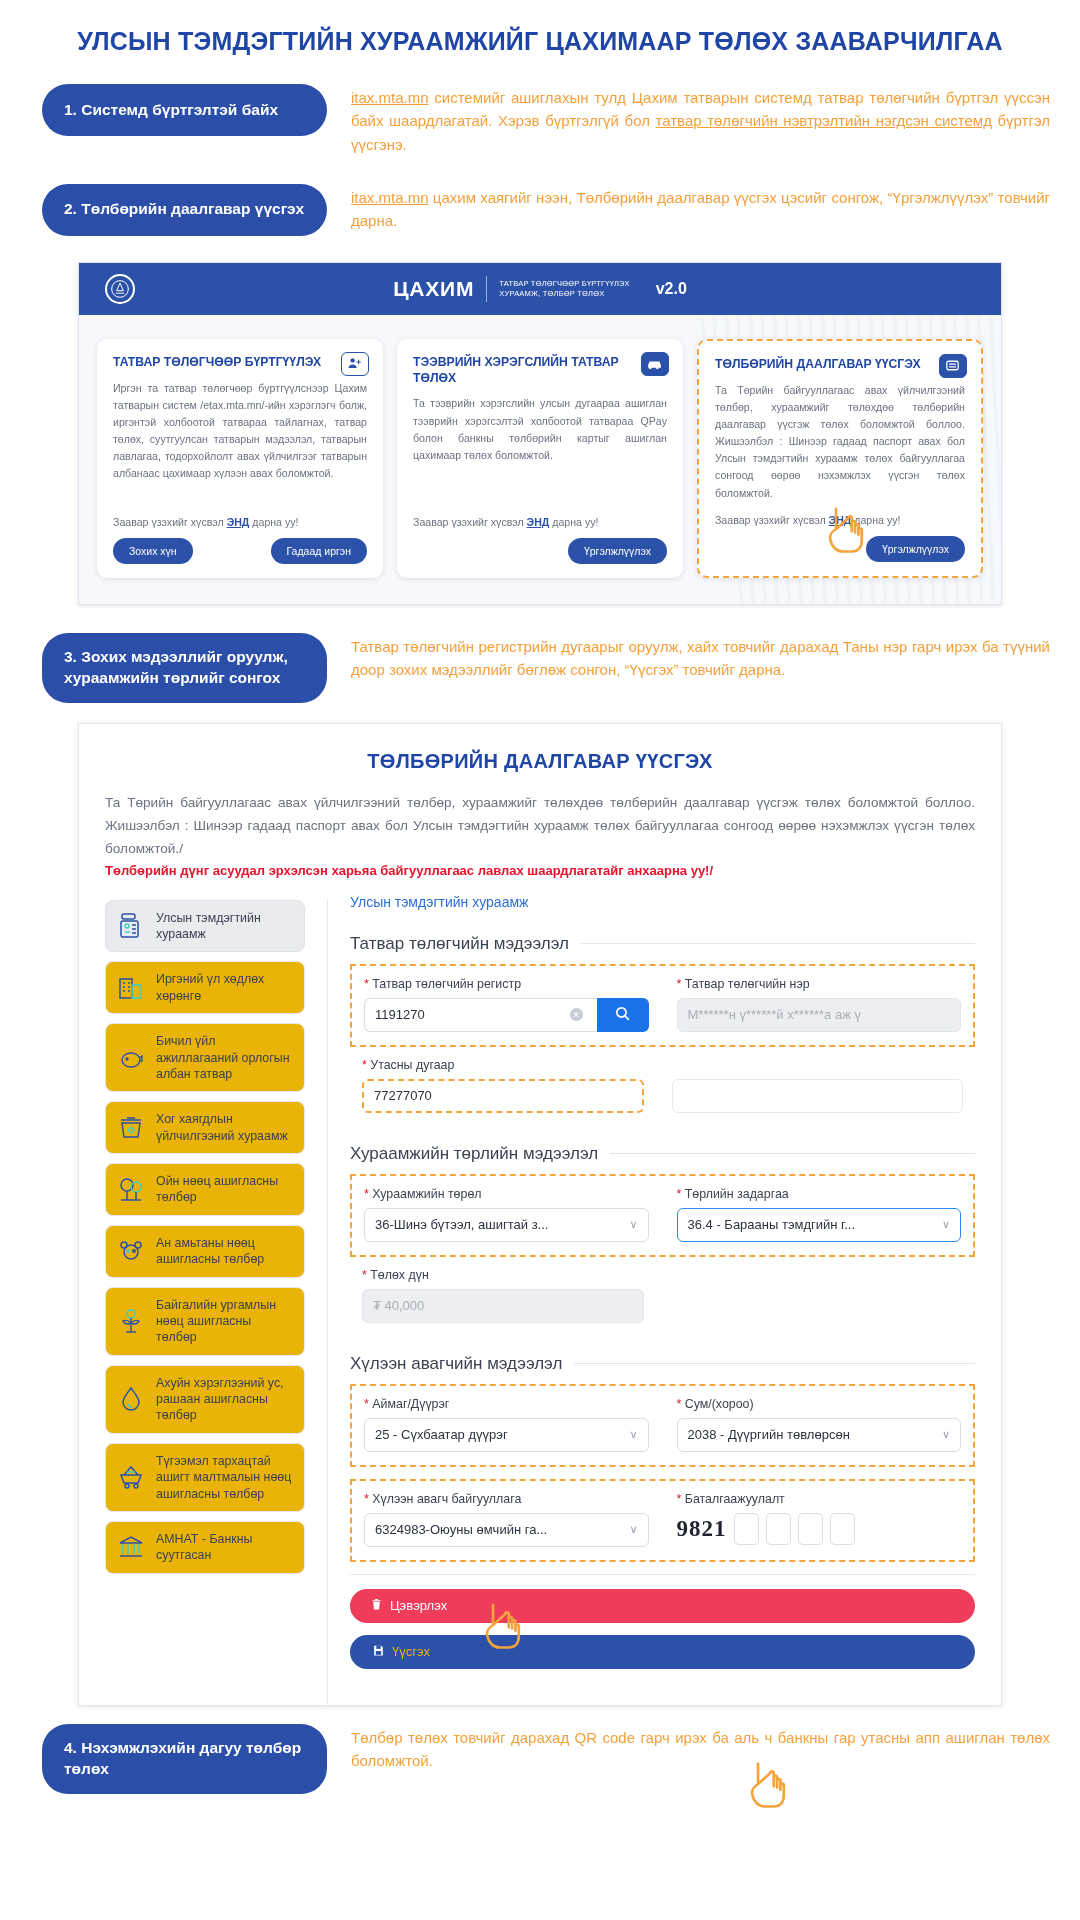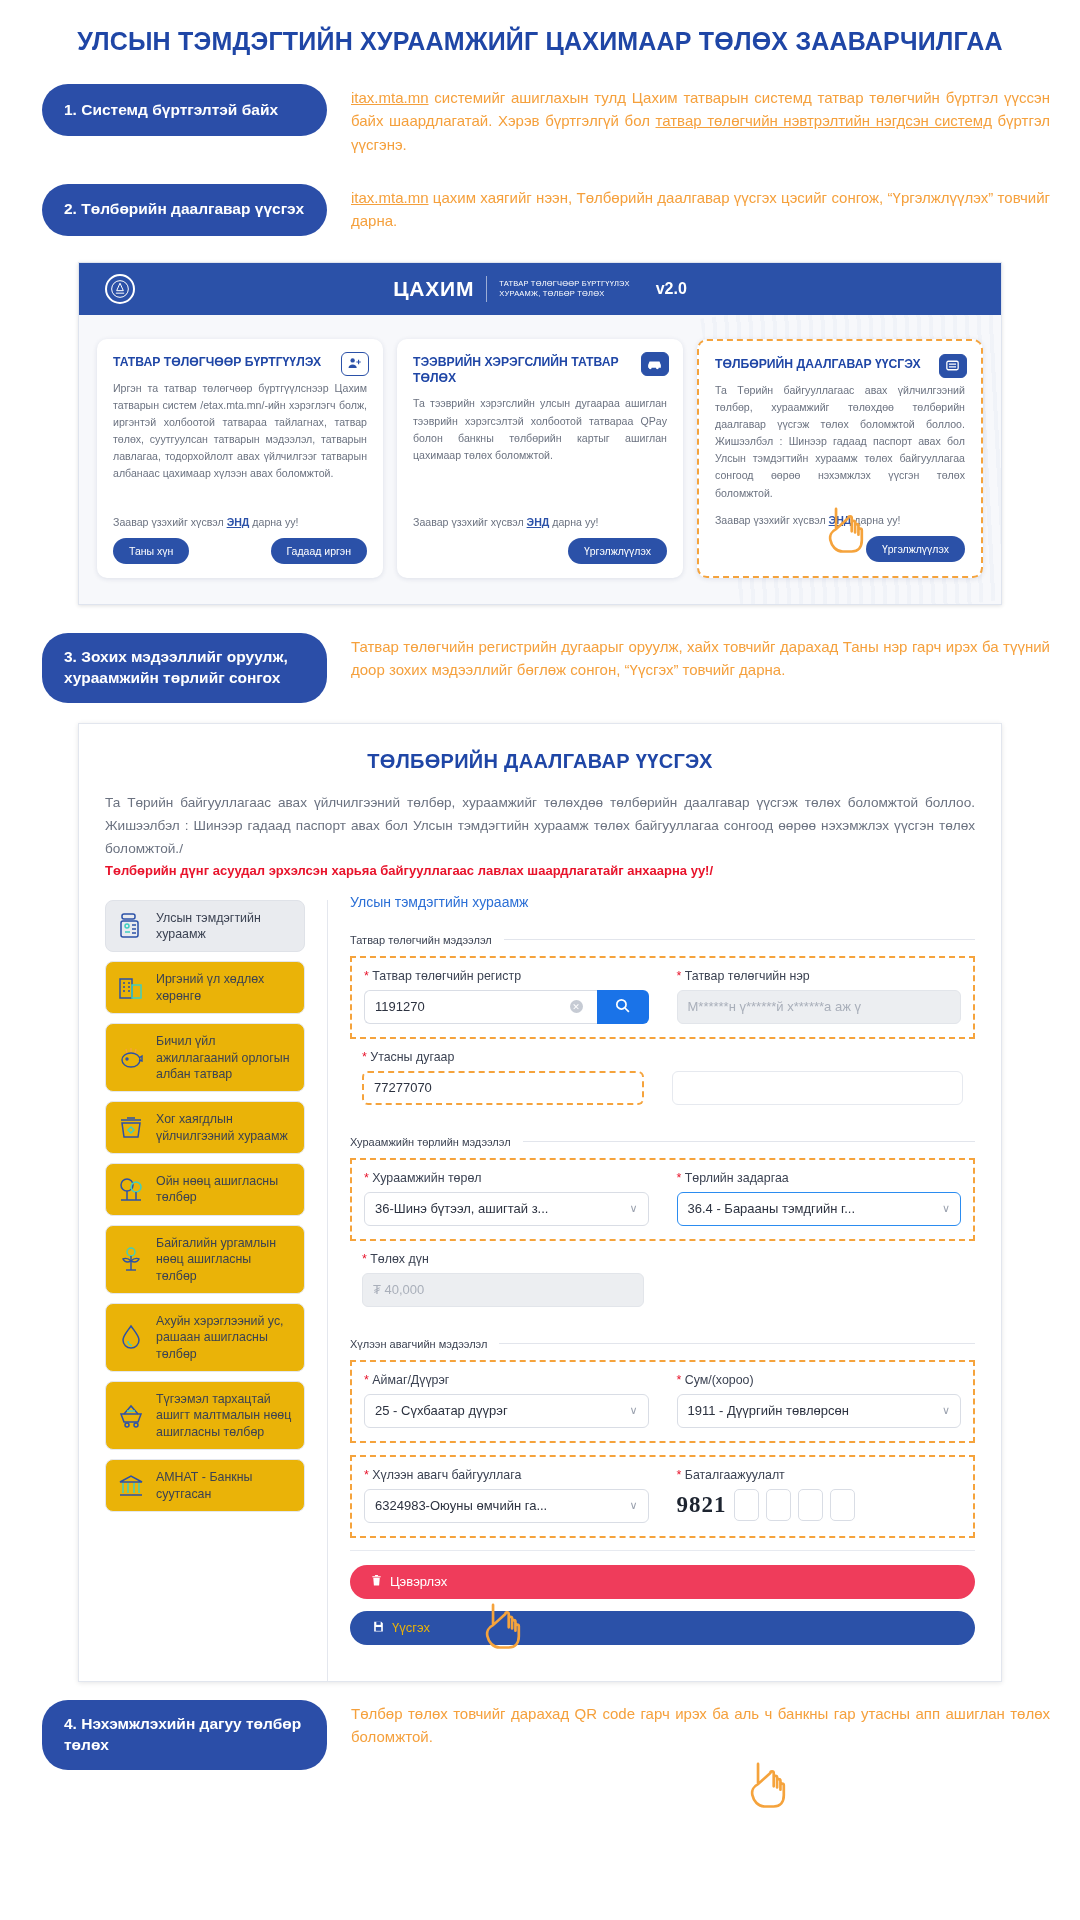--- a/index.html
+++ b/index.html
@@ -79,21 +79,21 @@
      border-radius:8px; padding:9px 10px; background:#eab308; min-height:48px; cursor:pointer;}
   .nav-item.active{ background:#e9ebef; border-color:#dfe2e8; }
   .nav-ico{ width:30px; height:30px; flex:0 0 30px; display:flex; align-items:center;
      justify-content:center; }
   .nav-ico svg{ width:28px; height:28px; }
   .nav-lbl{ color:#3b4252; font-size:12.4px; line-height:1.32; }
   .fieldset{ flex:1; border-left:1px solid #e4e7ee; padding-left:22px; position:relative;
      padding-bottom:18px;}
   .legend{ color:#2b6fd6; font-size:14px; position:relative; top:-6px; }
   .sec-head{ display:flex; align-items:center; gap:12px; margin:18px 0 10px 0; }
-  .sec-head .t{ color:#3b4252; font-size:11px; white-space:nowrap; }
+  .sec-head .t{ color:#3b4252; font-size:17px; white-space:nowrap; }
   .sec-head .ln{ flex:1; height:1px; background:#e2e5ec; }
   .grp{ display:flex; gap:28px; padding:11px 12px 13px 12px; }
   .grp.dashed{ border:2px dashed #f5a33c; }
   .fld{ flex:1; min-width:0; }
   .fld.narrow{ flex:0 0 47%; }
   .fld-lbl{ font-size:12.4px; color:#3b4252; margin-bottom:7px; }
   .fld-lbl .req{ color:#e8132b; }
   .inp{ border:1px solid #d9dde5; border-radius:6px; height:34px; background:#fff;
      display:flex; align-items:center; padding:0 10px; font-size:13px; color:#2c3240; }
   .inp.disabled{ background:#eceef1; color:#a9afba; border-color:#e2e5ea; }
@@ -168,21 +168,21 @@
             <circle cx="9" cy="7" r="3.5"></circle>
             <path d="M2.5 19c0-3.6 2.9-5.5 6.5-5.5s6.5 1.9 6.5 5.5z"></path>
             <path d="M18.5 6v7M15 9.5h7" stroke="#2b51a8" stroke-width="1.8" fill="none"></path>
           </svg>
       </div>
       <div class="card-p">Иргэн та татвар төлөгчөөр бүртгүүлснээр Цахим татварын систем /etax.mta.mn/-ийн хэрэглэгч болж, иргэнтэй холбоотой татвараа тайлагнах, татвар төлөх, суутгуулсан татварын мэдээлэл, татварын лавлагаа, тодорхойлолт авах үйлчилгээг татварын албанаас цахимаар хүлээн авах боломжтой.</div>
       <div class="card-hint">
         <span>Заавар үзэхийг хүсвэл </span><b>ЭНД</b><span> дарна уу!</span>
       </div>
       <div class="card-btns two">
-        <button class="card-btn">Таны хүн</button>
+        <button class="card-btn">Зохих хүн</button>
         <button class="card-btn">Гадаад иргэн</button>
       </div>
     </div>
 
     <div class="card">
       <div class="card-title">ТЭЭВРИЙН ХЭРЭГСЛИЙН ТАТВАР ТӨЛӨХ</div>
       <div class="card-ico filled">
         <svg viewBox="0 0 24 20" fill="#fff">
             <path d="M3 12l2-5h14l2 5v4h-3a2 2 0 1 1-4 0H8a2 2 0 1 1-4 0H3z"></path>
           </svg>
@@ -280,20 +280,32 @@
       </div>
       <div class="nav-item">
         <span class="nav-ico">
             <svg viewBox="0 0 28 28" fill="none" stroke="#2b51a8" stroke-width="1.5">
               <circle cx="10" cy="10" r="6"></circle>
               <circle cx="19" cy="12" r="5" stroke="#3ecfc0"></circle>
               <path d="M10 16v9M19 17v8M4 25h20"></path>
             </svg>
           </span>
         <span class="nav-lbl">Ойн нөөц ашигласны төлбөр</span>
+      </div>
+      <div class="nav-item">
+        <span class="nav-ico">
+            <svg viewBox="0 0 28 28" fill="none" stroke="#2b51a8" stroke-width="1.5">
+              <circle cx="14" cy="15" r="7"></circle>
+              <circle cx="7" cy="8" r="3"></circle>
+              <circle cx="21" cy="8" r="3"></circle>
+              <circle cx="11" cy="14" r="1.3" stroke="#3ecfc0"></circle>
+              <circle cx="17" cy="14" r="1.3"></circle>
+            </svg>
+          </span>
+        <span class="nav-lbl">Ан амьтаны нөөц ашигласны төлбөр</span>
       </div>
       <div class="nav-item">
         <span class="nav-ico">
             <svg viewBox="0 0 28 28" fill="none" stroke="#2b51a8" stroke-width="1.4">
               <circle cx="14" cy="7" r="4" stroke="#3ecfc0"></circle>
               <path d="M14 11v14"></path>
               <path d="M14 16c-4-4-8-2-8-2s2 5 8 2zM14 16c4-4 8-2 8-2s-2 5-8 2z"></path>
               <path d="M9 25h10"></path>
             </svg>
           </span>
@@ -418,21 +430,21 @@
         <div class="fld">
           <div class="fld-lbl"><span class="req">*</span> <span>Аймаг/Дүүрэг</span></div>
           <div class="inp">
             <span class="val">25 - Сүхбаатар дүүрэг</span>
             <span class="chev">∨</span>
           </div>
         </div>
         <div class="fld">
           <div class="fld-lbl"><span class="req">*</span> <span>Сум/(хороо)</span></div>
           <div class="inp">
-            <span class="val">1911 - Дүүргийн төвлөрсөн</span>
+            <span class="val">2038 - Дүүргийн төвлөрсөн</span>
             <span class="chev">∨</span>
           </div>
         </div>
       </div>
 
       <div class="grp dashed" style="margin-top:12px;">
         <div class="fld">
           <div class="fld-lbl"><span class="req">*</span> <span>Хүлээн авагч байгууллага</span></div>
           <div class="inp">
             <span class="val">6324983-Оюуны өмчийн га...</span>

